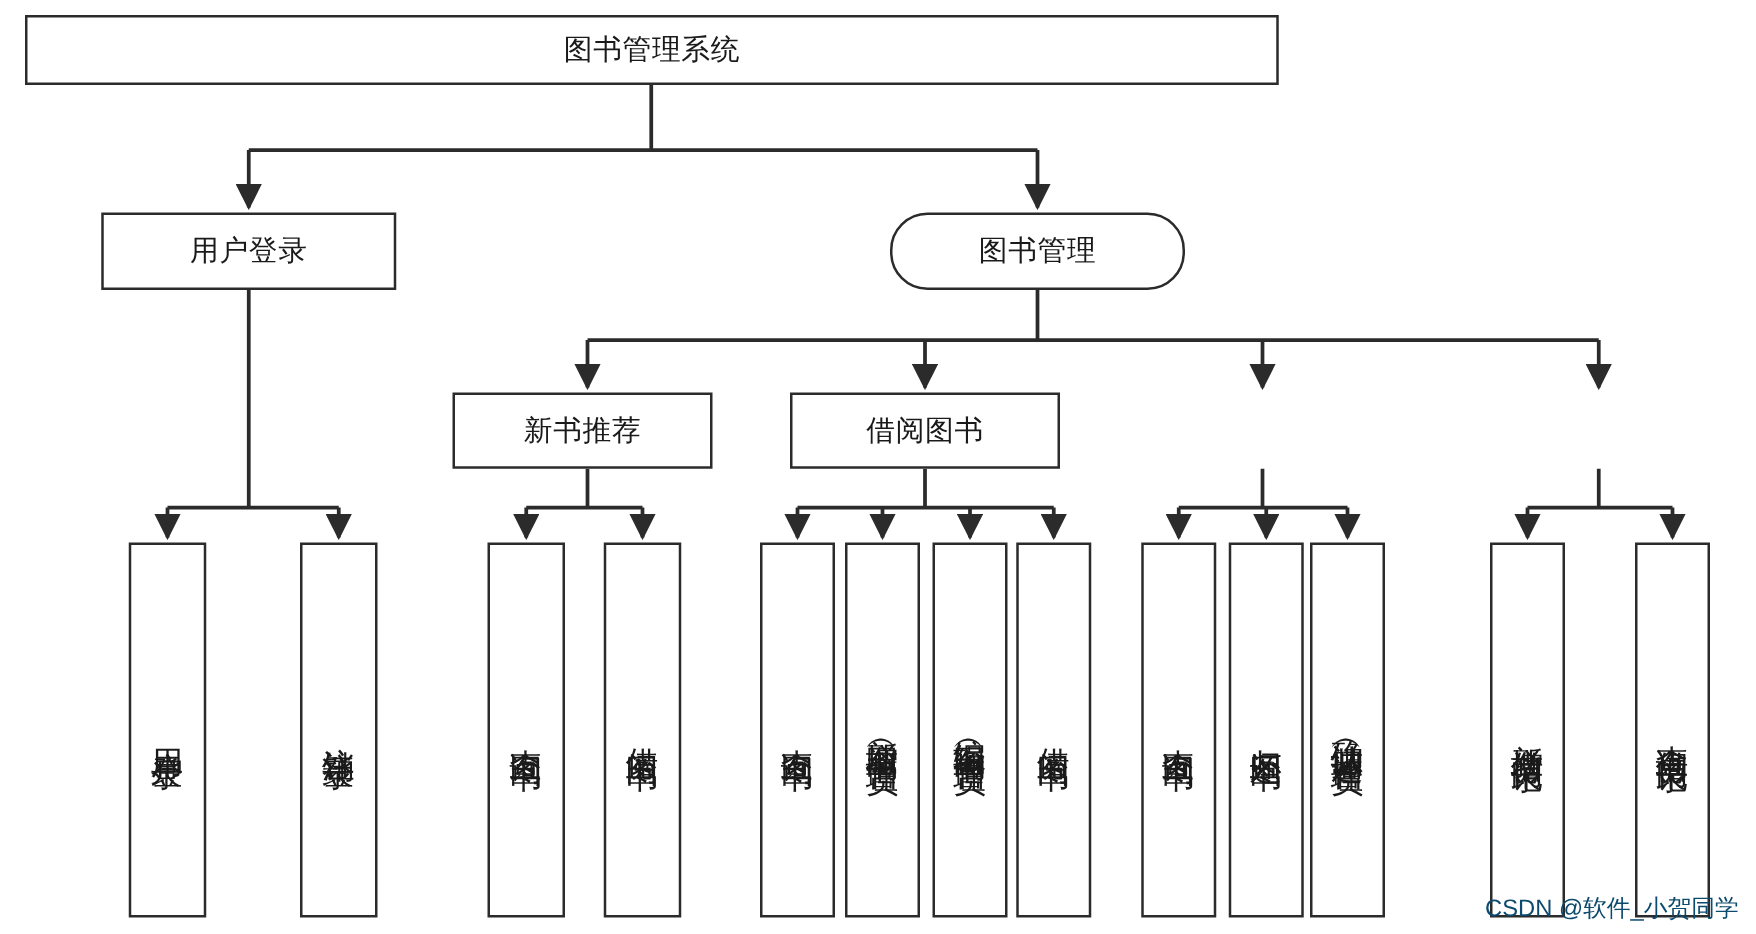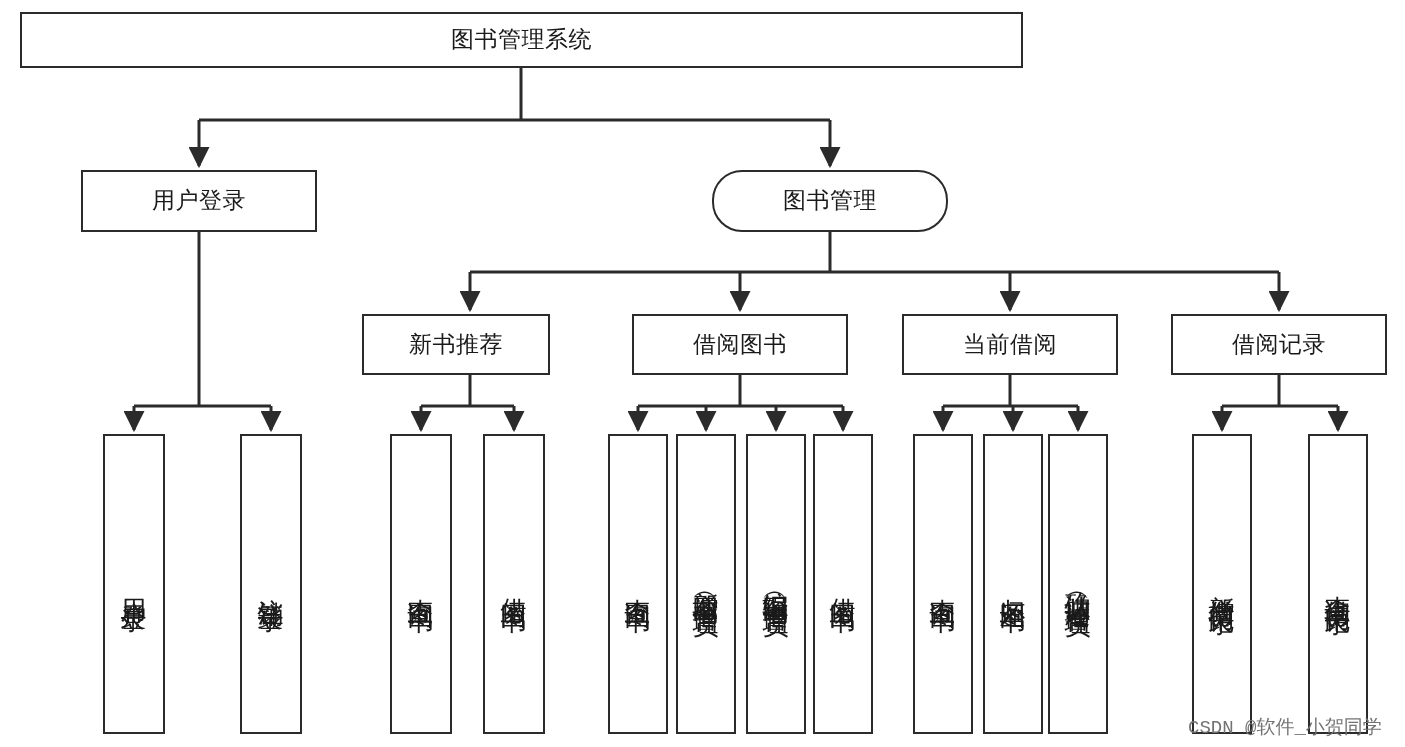--- a/index.html
+++ b/index.html
@@ -54,24 +54,24 @@
     text-orientation: upright;
     font-size: 26px;
     letter-spacing: 3px;
     line-height: 1.0;
   }
   #watermark {
     position: absolute;
     left: 1188px;
     top: 714px;
     font-size: 19px;
-    color: #737373;
+    color: #0c4a6e;
     white-space: nowrap;
     z-index: 3;
-    font-family: Liberation Mono, monospace;
+    font-family: Liberation Sans, sans-serif;
   }
 </style>
 </head>
 <body>
 
 <div id="canvas">
 
   <svg id="edges" viewBox="0 0 1405 747" xmlns="http://www.w3.org/2000/svg">
     <defs>
       <marker id="arrow" viewBox="0 0 10 10" refX="9" refY="5" markerWidth="7" markerHeight="7" orient="auto-start-reverse">
@@ -129,31 +129,25 @@
     <span class="label">图书管理系统</span>
   </div>
 
   <div class="node horiz" style="left:81px;top:170px;width:236px;height:62px;">
     <span class="label">用户登录</span>
   </div>
   <div class="node horiz" style="left:712px;top:170px;width:236px;height:62px;border-radius:30px;">
     <span class="label">图书管理</span>
   </div>
 
-  <div class="node horiz" style="left:362px;top:314px;width:188px;height:61px;">
+  <div class="node horiz" style="left:362px;top:314px;width:208px;height:61px;">
     <span class="label">新书推荐</span>
   </div>
   <div class="node horiz" style="left:632px;top:314px;width:216px;height:61px;">
     <span class="label">借阅图书</span>
-  </div>
-  <div class="node horiz" style="left:902px;top:314px;width:216px;height:61px;">
-    <span class="label">当前借阅</span>
-  </div>
-  <div class="node horiz" style="left:1171px;top:314px;width:216px;height:61px;">
-    <span class="label">借阅记录</span>
   </div>
 
   <div class="node vert" style="left:103px;top:434px;width:62px;height:300px;">
     <span class="label">用户登录</span>
   </div>
   <div class="node vert" style="left:240px;top:434px;width:62px;height:300px;">
     <span class="label">注销登录</span>
   </div>
 
   <div class="node vert" style="left:390px;top:434px;width:62px;height:300px;">

